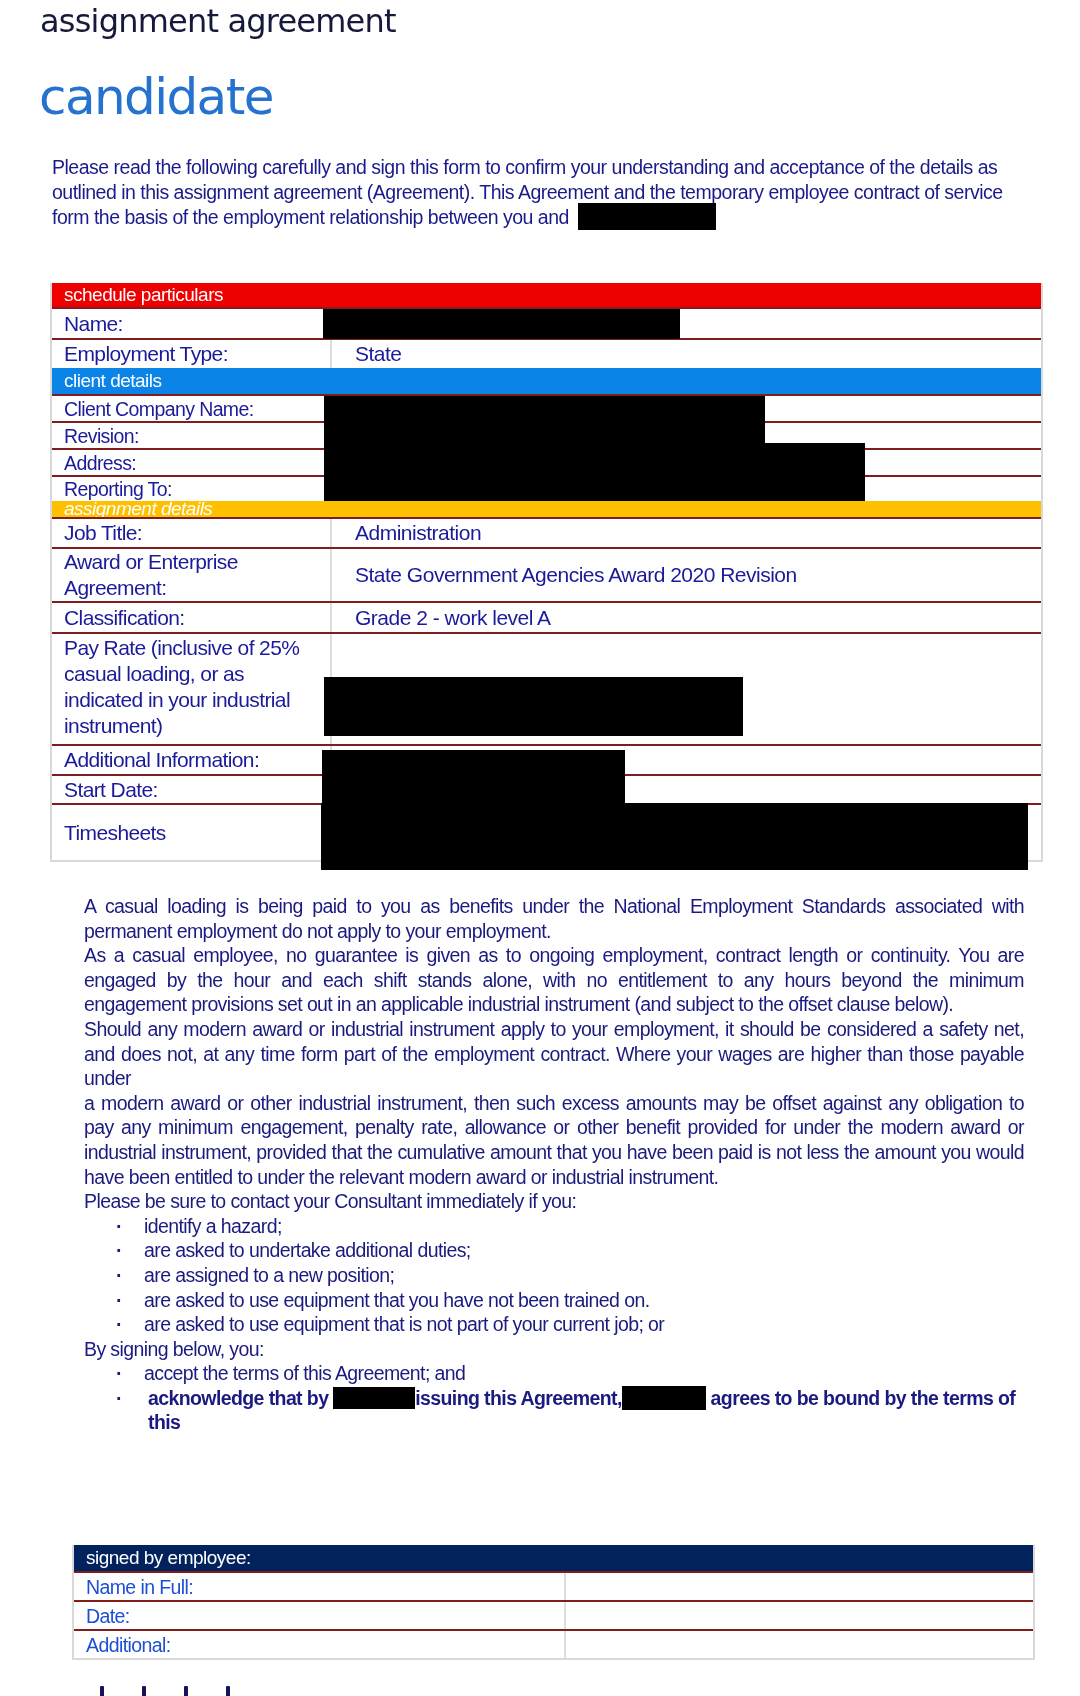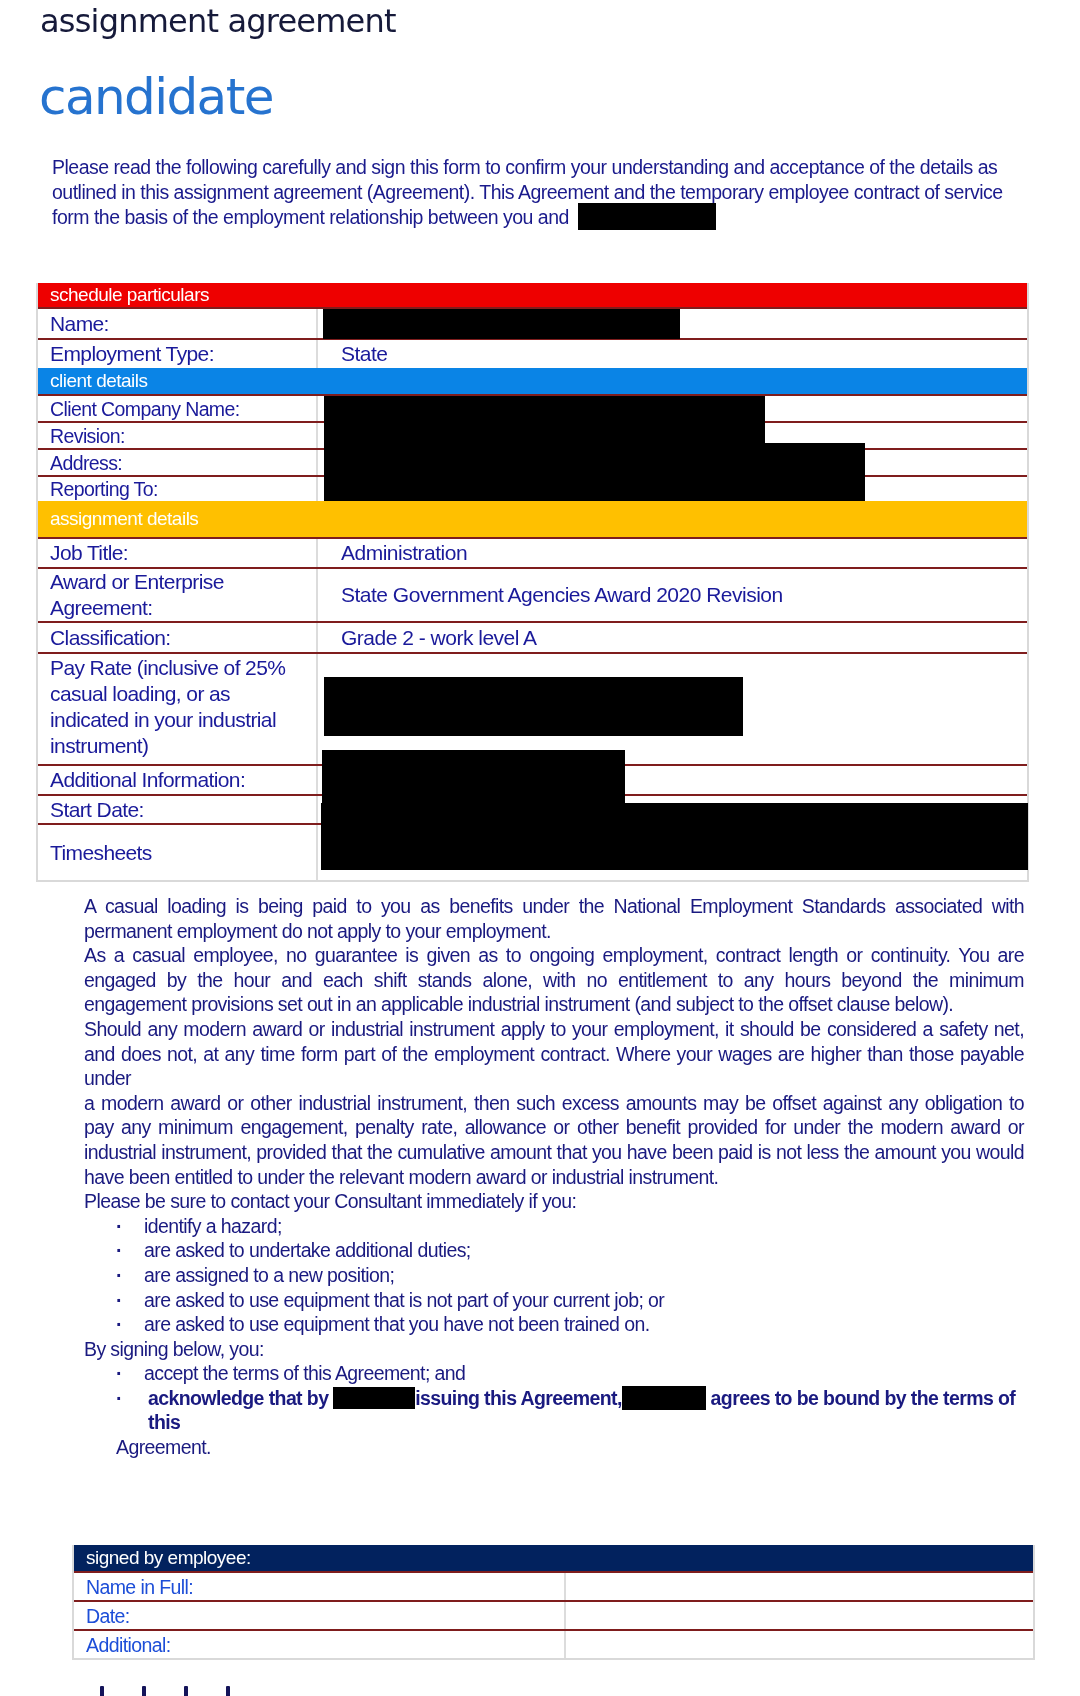--- a/index.html
+++ b/index.html
@@ -4,28 +4,28 @@
   <style>
     * { margin: 0; padding: 0; box-sizing: border-box; }
     html, body { width: 1080px; height: 1696px; background: #ffffff; overflow: hidden; }
     body { position: relative; font-family: "Liberation Sans", sans-serif; color: #1a1a8c; }
     .abs { position: absolute; }
     .doc-title { left: 40px; top: 2px; font-size: 32px; color: #161a3a; letter-spacing: -0.8px; font-family: "DejaVu Sans", sans-serif; }
     .doc-sub { left: 39px; top: 68px; font-size: 50px; color: #2673cf; letter-spacing: -1.6px; font-family: "DejaVu Sans", sans-serif; }
     .intro { left: 52px; top: 155px; width: 972px; font-size: 19.5px; line-height: 25px; color: #1a1a8c; letter-spacing: -0.5px; }
     .redact { background: #000; display: inline-block; vertical-align: middle; }
 
-    .sched { left: 36px; top: 283px; width: 993px; border-left: 2px solid #d9d9d9; border-right: 2px solid #d9d9d9; border-bottom: 2px solid #d9d9d9; }
+    .sched { left: 50px; top: 283px; width: 993px; border-left: 2px solid #d9d9d9; border-right: 2px solid #d9d9d9; border-bottom: 2px solid #d9d9d9; }
     .row { display: flex; border-top: 2px solid #7f1d1d; position: relative; gap: 11px; }
     .row .lbl { width: 280px; padding-left: 12px; border-right: 2px solid #dcdcdc; font-size: 21px; line-height: 26px; color: #1a1a9a; letter-spacing: -0.6px; display: flex; align-items: center; }
     .row .val { flex: 1; padding-left: 12px; font-size: 21px; color: #1a1a9a; letter-spacing: -0.5px; display: flex; align-items: center; }
     .sec { color: #ffffff; font-size: 19px; padding-left: 12px; display: flex; align-items: center; letter-spacing: -0.5px; border-top: none; }
     .sec-red { background: #ee0000; height: 24px; }
     .sec-blue { background: #0a84e6; height: 26px; }
-    .sec-yellow { background: #ffc000; height: 36px; }
+    .sec-yellow { background: #ffc000; height: 16px; font-style: italic; }
     .sec-navy { background: #02225e; height: 26px; }
 
     .body-text { left: 84px; top: 894px; width: 940px; font-size: 19.5px; line-height: 24.6px; color: #1a1a80; letter-spacing: -0.6px; }
     .body-text p { text-align: justify; text-align-last: left; }
     .bullets { list-style: none; }
     .bullets li { position: relative; padding-left: 60px; }
     .bullets li::before { content: "·"; position: absolute; left: 32px; top: 0; font-weight: bold; }
 
     .sign { left: 72px; top: 1545px; width: 963px; border-left: 2px solid #d9d9d9; border-right: 2px solid #d9d9d9; border-bottom: 2px solid #d9d9d9; }
     .sign .row .lbl { width: 492px; padding-left: 12px; font-size: 19.5px; color: #1d4ed8; }
@@ -117,33 +117,32 @@
 <div class="abs body-text">
   <p>A casual loading is being paid to you as benefits under the National Employment Standards associated with permanent employment do not apply to your employment.</p>
   <p>As a casual employee, no guarantee is given as to ongoing employment, contract length or continuity. You are engaged by the hour and each shift stands alone, with no entitlement to any hours beyond the minimum engagement provisions set out in an applicable industrial instrument (and subject to the offset clause below).</p>
   <p>Should any modern award or industrial instrument apply to your employment, it should be considered a safety net, and does not, at any time form part of the employment contract. Where your wages are higher than those payable under</p>
   <p>a modern award or other industrial instrument, then such excess amounts may be offset against any obligation to pay any minimum engagement, penalty rate, allowance or other benefit provided for under the modern award or industrial instrument, provided that the cumulative amount that you have been paid is not less the amount you would have been entitled to under the relevant modern award or industrial instrument.</p>
   <p>Please be sure to contact your Consultant immediately if you:</p>
   <ul class="bullets">
     <li>identify a hazard;</li>
     <li>are asked to undertake additional duties;</li>
     <li>are assigned to a new position;</li>
+    <li>are asked to use equipment that you have not been trained on.</li>
     <li>are asked to use equipment that is not part of your current job; or</li>
-    <li>are asked to use equipment that you have not been trained on.</li>
   </ul>
   <p>By signing below, you:</p>
   <ul class="bullets">
     <li>accept the terms of this Agreement; and</li>
     <li style="padding-left:64px;font-weight:bold;">
       <span>acknowledge that by</span>
       <span class="redact" style="width:82px;height:22px;margin-top:-4px;"></span><span>issuing this Agreement,</span><span class="redact" style="width:84px;height:24px;margin-top:-4px;"></span>
       <span>agrees to be bound by the terms of this</span>
     </li>
   </ul>
-  <p style="padding-left:32px;">Agreement.</p>
 </div>
 
 <div class="abs sign">
   <div class="sec sec-navy">signed by employee:</div>
   <div class="row">
     <div class="lbl">Name in Full:</div>
     <div class="val"></div>
   </div>
   <div class="row">
     <div class="lbl">Date:</div>

